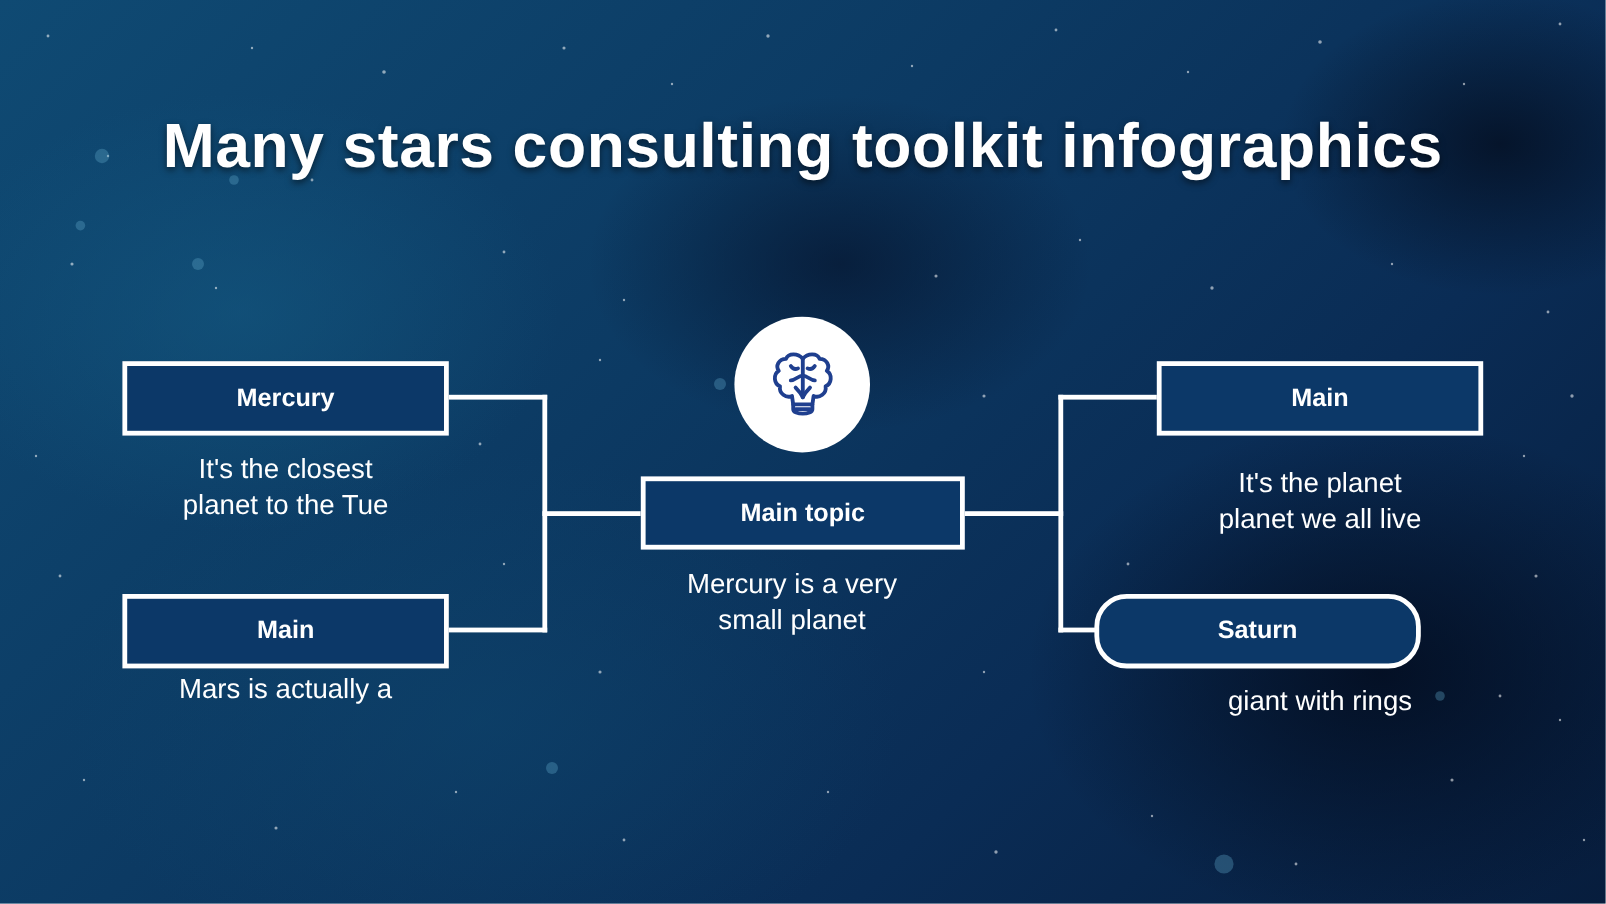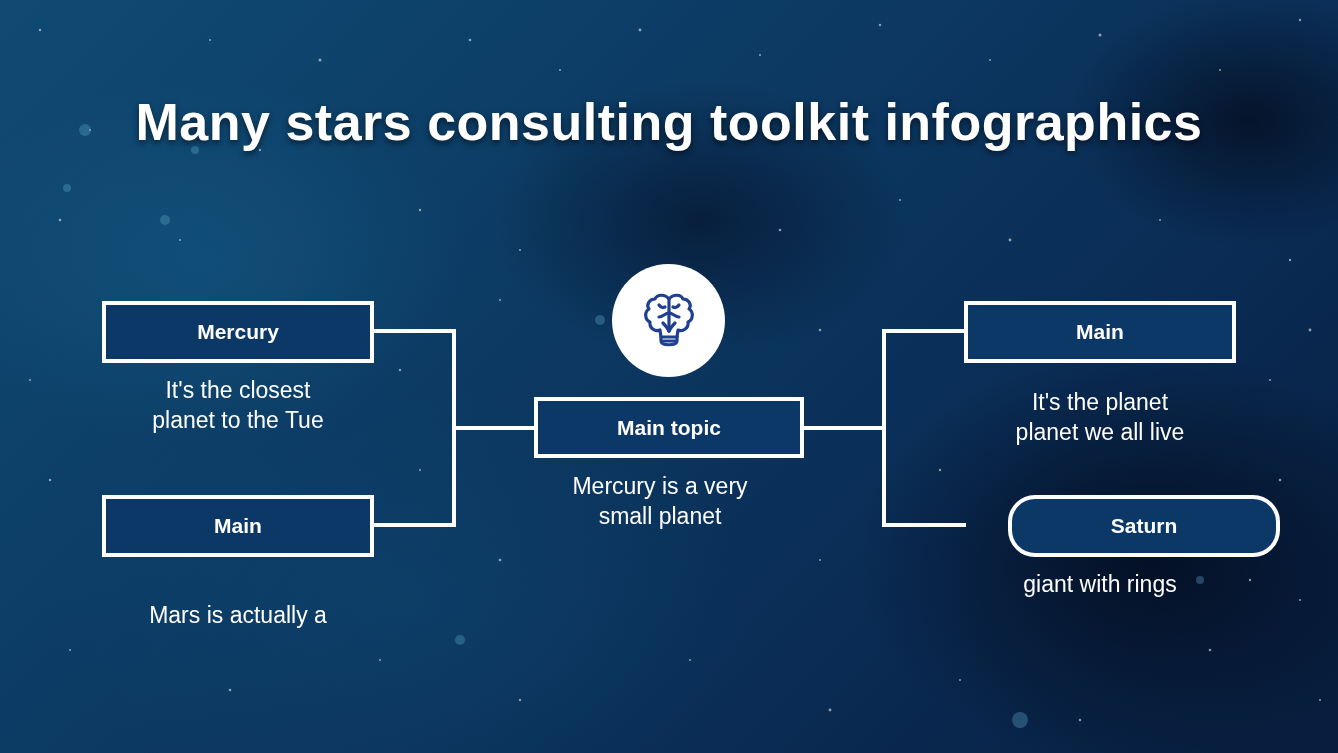--- a/index.html
+++ b/index.html
@@ -139,30 +139,30 @@
   <span>Mercury</span>
 </div>
 <div class="desc" style="left:88px; top:375px; width:300px;">
   <div>It's the closest</div>
   <div>planet to the Tue</div>
 </div>
 
 <div class="box" style="left:102px; top:495px; width:272px; height:62px;">
   <span>Main</span>
 </div>
-<div class="desc" style="left:88px; top:600px; width:300px;">
+<div class="desc" style="left:88px; top:559px; width:300px;">
   <div>Mars is actually a</div>
 </div>
 
 <div class="box" style="left:964px; top:301px; width:272px; height:62px;">
   <span>Main</span>
 </div>
 <div class="desc" style="left:950px; top:375px; width:300px;margin-top:12px;">
   <div>It's the planet</div>
   <div>planet we all live</div>
 </div>
 
-<div class="box" style="left:1008px; top:495px; width:272px; height:62px;border-radius:27px;">
+<div class="box" style="left:912px; top:495px; width:272px; height:62px;border-radius:27px;">
   <span>Saturn</span>
 </div>
 <div class="desc" style="left:950px; top:569px; width:300px;">
   <div>giant with rings</div>
 </div>
 
 </body></html>

